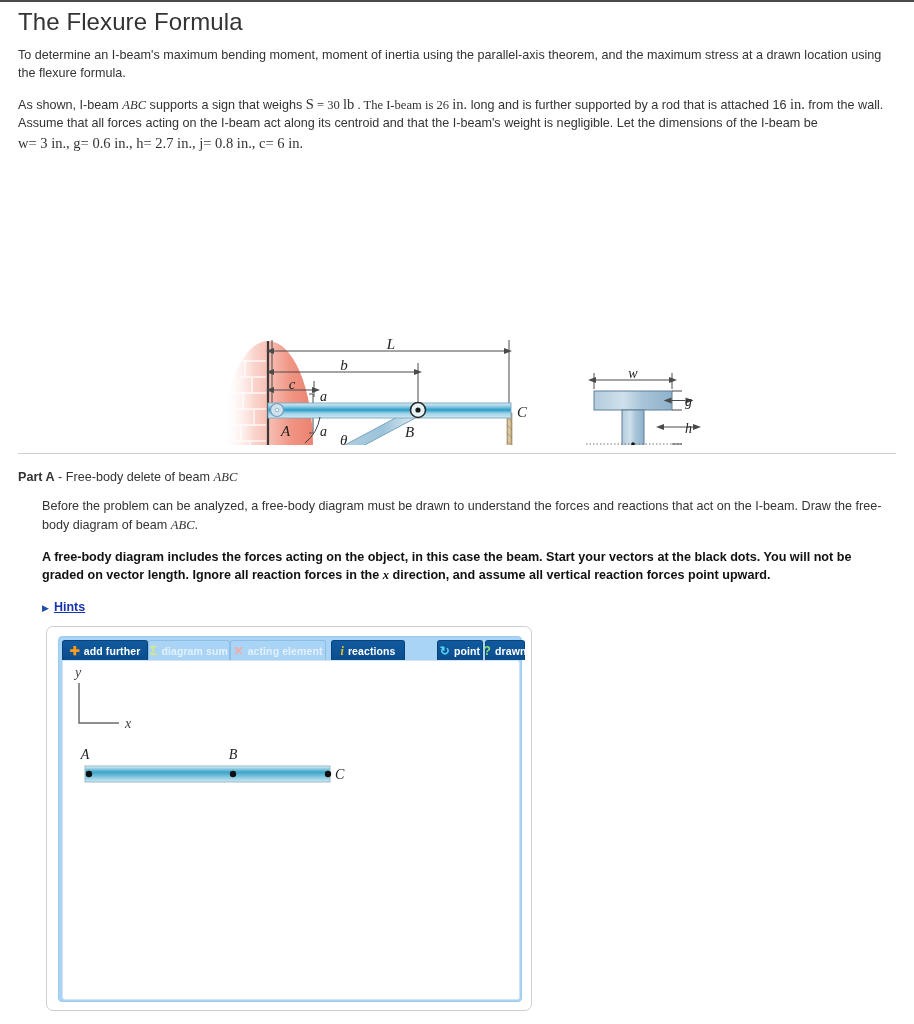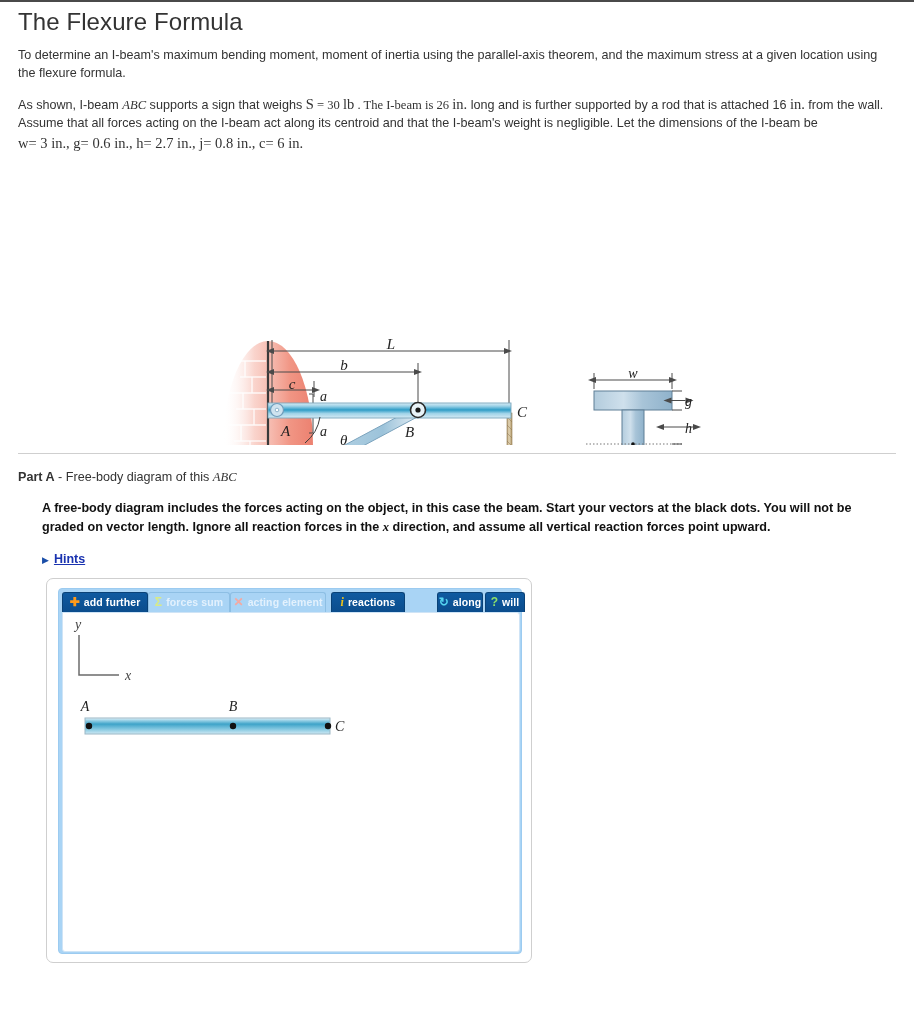--- a/index.html
+++ b/index.html
@@ -81,21 +81,21 @@
 </head>
 <body>
 
 <div class="topbar"></div>
 
 <div class="page">
 
   <h1 class="title">The Flexure Formula</h1>
 
 
-  <p class="body">To determine an I-beam's maximum bending moment, moment of inertia using the parallel-axis theorem, and the maximum stress at a given location using the flexure formula.</p>
+  <p class="body">To determine an I-beam's maximum bending moment, moment of inertia using the parallel-axis theorem, and the maximum stress at a drawn location using the flexure formula.</p>
 
   <p class="body">
     <span>As shown, I-beam </span><span class="mi">ABC</span><span> supports a sign that weighs </span><span class="mi mbig">S</span><span class="mr"> = 30 </span><span class="mbig">lb</span><span class="mr"> . The I-beam is 26 </span><span class="mbig">in.</span><span> long and is further supported by a rod that is attached 16 </span><span class="mbig">in.</span><span> from the wall. Assume that all forces acting on the I-beam act along its centroid and that the I-beam's weight is negligible. Let the dimensions of the I-beam be</span>
     <br>
     <span class="mi mbig">w</span><span class="mbig">= 3 in.</span><span class="mbig">,&nbsp;</span><span class="mi mbig">g</span><span class="mbig">= 0.6 in.</span><span class="mbig">,&nbsp;</span><span class="mi mbig">h</span><span class="mbig">= 2.7 in.</span><span class="mbig">,&nbsp;</span><span class="mi mbig">j</span><span class="mbig">= 0.8 in.</span><span class="mbig">,&nbsp;</span><span class="mi mbig">c</span><span class="mbig">= 6 in.</span>
   </p>
 
   <div class="figure">
     <svg class="fig-svg" width="914" height="280" viewBox="0 0 914 280">
       <defs>
@@ -267,59 +267,62 @@
         <line x1="605" y1="293" x2="620" y2="293" marker-end="url(#arrR)"></line>
         <line x1="661" y1="293" x2="646" y2="293" marker-end="url(#arrR)"></line>
       </g>
       <text x="594" y="298" class="mi" font-size="14" fill="#222" text-anchor="middle">j</text>
     </svg>
   </div>
 
   <div class="divider"></div>
 
   <div class="partline">
-    <b>Part A</b><span> - </span><span>Free-body diagram of this </span><span class="mi">ABC</span>
+    <b>Part A</b><span> - </span><span>Free-body delete of beam </span><span class="mi">ABC</span>
   </div>
 
+  <p class="qbody">
+    <span>Before the problem can be analyzed, a free-body diagram must be drawn to understand the forces and reactions that act on the I-beam. Draw the free-body diagram of beam </span><span class="mi">ABC</span><span>.</span>
+  </p>
 
   <p class="qbold">
     <span>A free-body diagram includes the forces acting on the object, in this case the beam. Start your vectors at the black dots. You will not be graded on vector length. Ignore all reaction forces in the </span><span class="mi">x</span><span> direction, and assume all vertical reaction forces point upward.</span>
   </p>
 
   <div class="hints">
     <span class="tri">▶</span><a>Hints</a>
   </div>
 
   <div class="widget">
     <div class="widget-inner">
 
       <div class="toolbar">
         <div class="tbtn on" style="left:0px;width:86px;">
           <span class="ic ic-plus">✚</span>
           <span>add further</span>
         </div>
         <div class="tbtn off" style="left:86px;width:82px;">
           <span class="ic ic-sig">Σ</span>
-          <span>forces sum</span>
+          <span>diagram sum</span>
         </div>
         <div class="tbtn off" style="left:168px;width:96px;">
           <span class="ic ic-x">✕</span>
           <span>acting element</span>
         </div>
         <div class="tbtn on" style="left:269px;width:74px;">
           <span class="ic ic-i">i</span>
           <span>reactions</span>
         </div>
         <div class="tbtn on" style="left:375px;width:46px;">
           <span class="ic ic-res">↻</span>
-          <span>along</span>
+          <span>point</span>
         </div>
         <div class="tbtn on" style="left:423px;width:40px;">
           <span class="ic ic-q">?</span>
-          <span>will</span>
+          <span>drawn</span>
         </div>
       </div>
 
       <div class="canvas">
         <svg width="456" height="338" viewBox="0 0 456 338">
           <defs>
             <linearGradient id="cbeamGrad" x1="0" y1="0" x2="0" y2="1">
               <stop offset="0%" stop-color="#e8f4fa"></stop>
               <stop offset="14%" stop-color="#9fd4e8"></stop>
               <stop offset="38%" stop-color="#3ea3c8"></stop>

